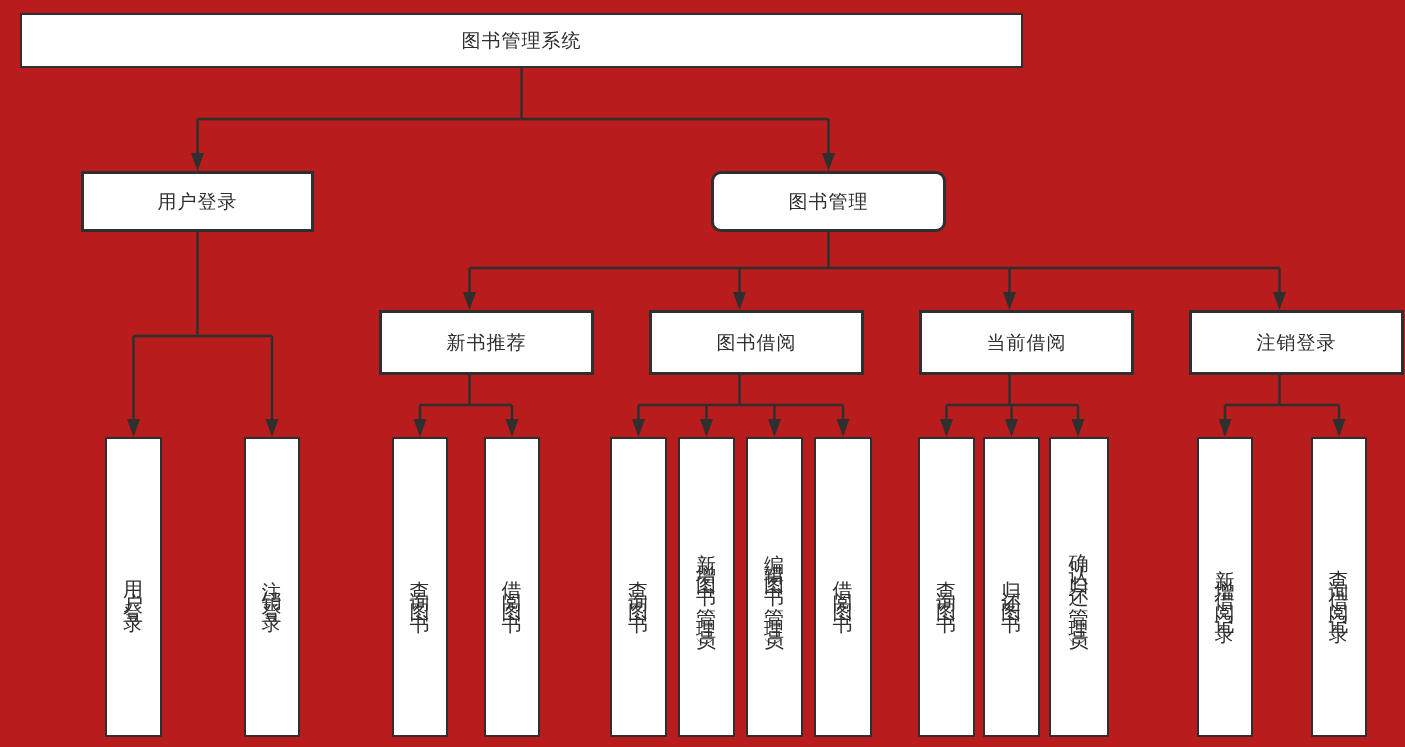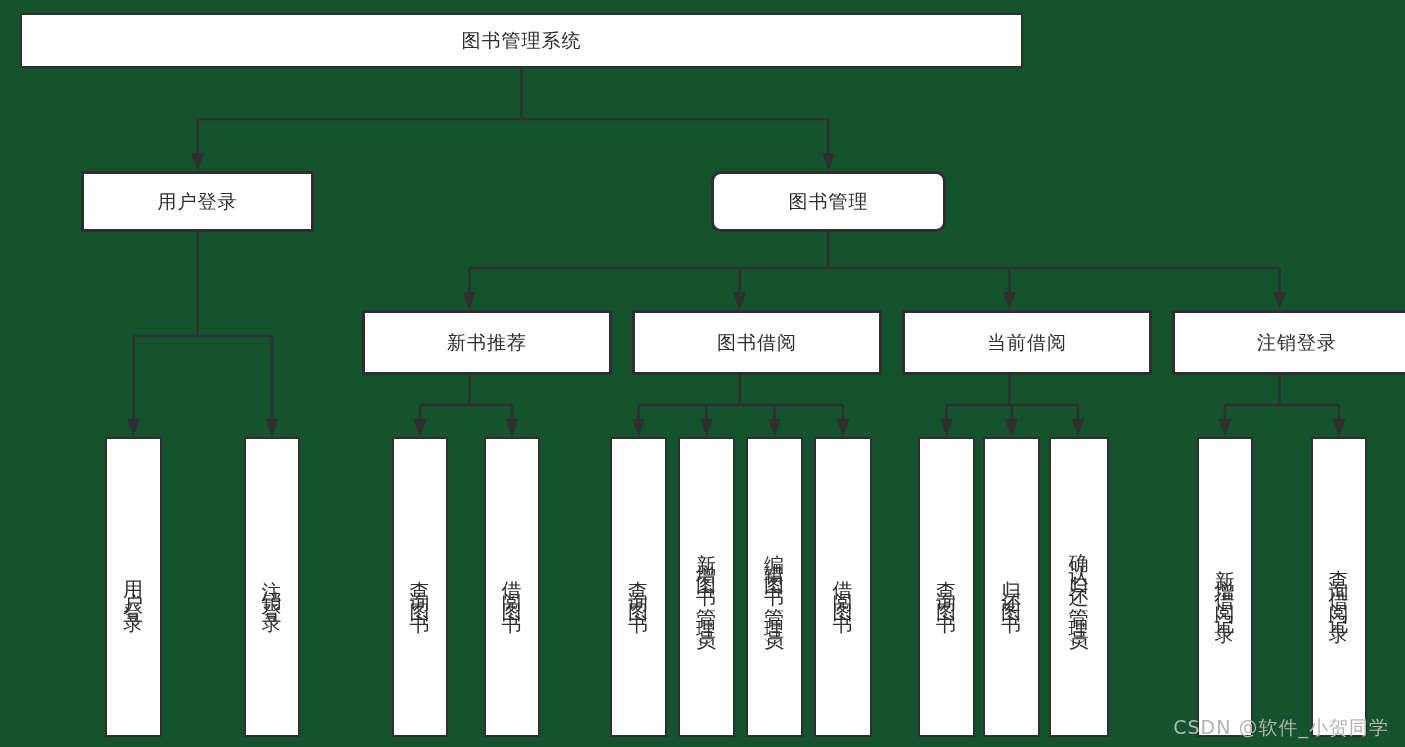--- a/index.html
+++ b/index.html
@@ -1,20 +1,20 @@
 <!DOCTYPE html>
 <html><head>
 <meta charset="utf-8">
 <style>
   html, body { margin: 0; padding: 0; background: #ffffff; }
   #diagram {
     position: relative;
     width: 1405px;
     height: 747px;
-    background: #14532d;
+    background: #b91c1c;
     font-family: "DejaVu Sans", "Liberation Sans", sans-serif;
     color: #2e2e2e;
     overflow: hidden;
   }
   #wires { position: absolute; left: 0; top: 0; z-index: 1; }
   .node {
     position: absolute;
     background: #ffffff;
     border: 3px solid #2f2f2f;
     display: flex;
@@ -24,21 +24,21 @@
     z-index: 2;
   }
   .node-root {
     left: 20px; top: 13px; width: 1003px; height: 55px;
     border-width: 2px;
     font-size: 19px; letter-spacing: 1px;
   }
   .node-l2 { top: 171px; height: 61px; font-size: 19px; letter-spacing: 1px; }
   .node-l2.p1 { left: 81px;  width: 233px; }
   .node-l2.p2 { left: 711px; width: 235px; border-radius: 10px; }
-  .node-l3 { top: 310px; height: 65px; width: 250px; font-size: 19px; letter-spacing: 1px; }
+  .node-l3 { top: 310px; height: 65px; width: 215px; font-size: 19px; letter-spacing: 1px; margin-left: 17px; }
   .node-l3.p1 { left: 362px; }
   .node-l3.p2 { left: 632px; }
   .node-l3.p3 { left: 902px; }
   .node-l3.p4 { left: 1172px; }
   .leaf {
     top: 437px; height: 300px; width: 56px;
     border-width: 2.5px;
     font-size: 20px;
   }
   .leaf .vtext {
@@ -192,14 +192,13 @@
   <div class="node leaf l11">
     <span class="vtext">确认归还（管理员）</span>
   </div>
   <div class="node leaf l12">
     <span class="vtext">新增借阅记录</span>
   </div>
   <div class="node leaf l13">
     <span class="vtext">查询借阅记录</span>
   </div>
 
-  <div class="watermark">CSDN @软件_小贺同学</div>
 </div>
 
 </body></html>

